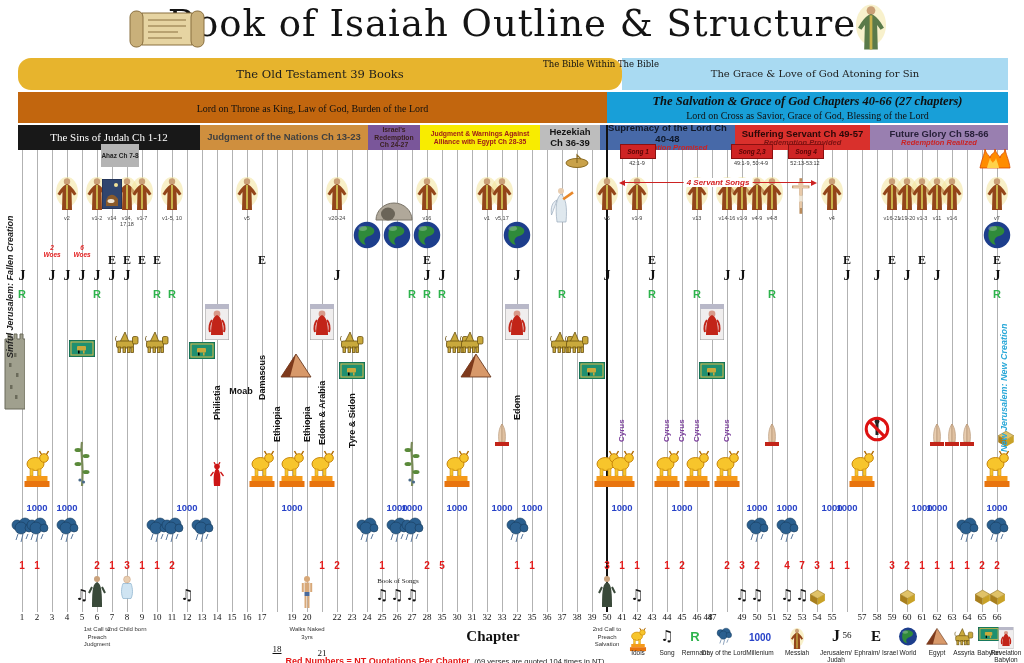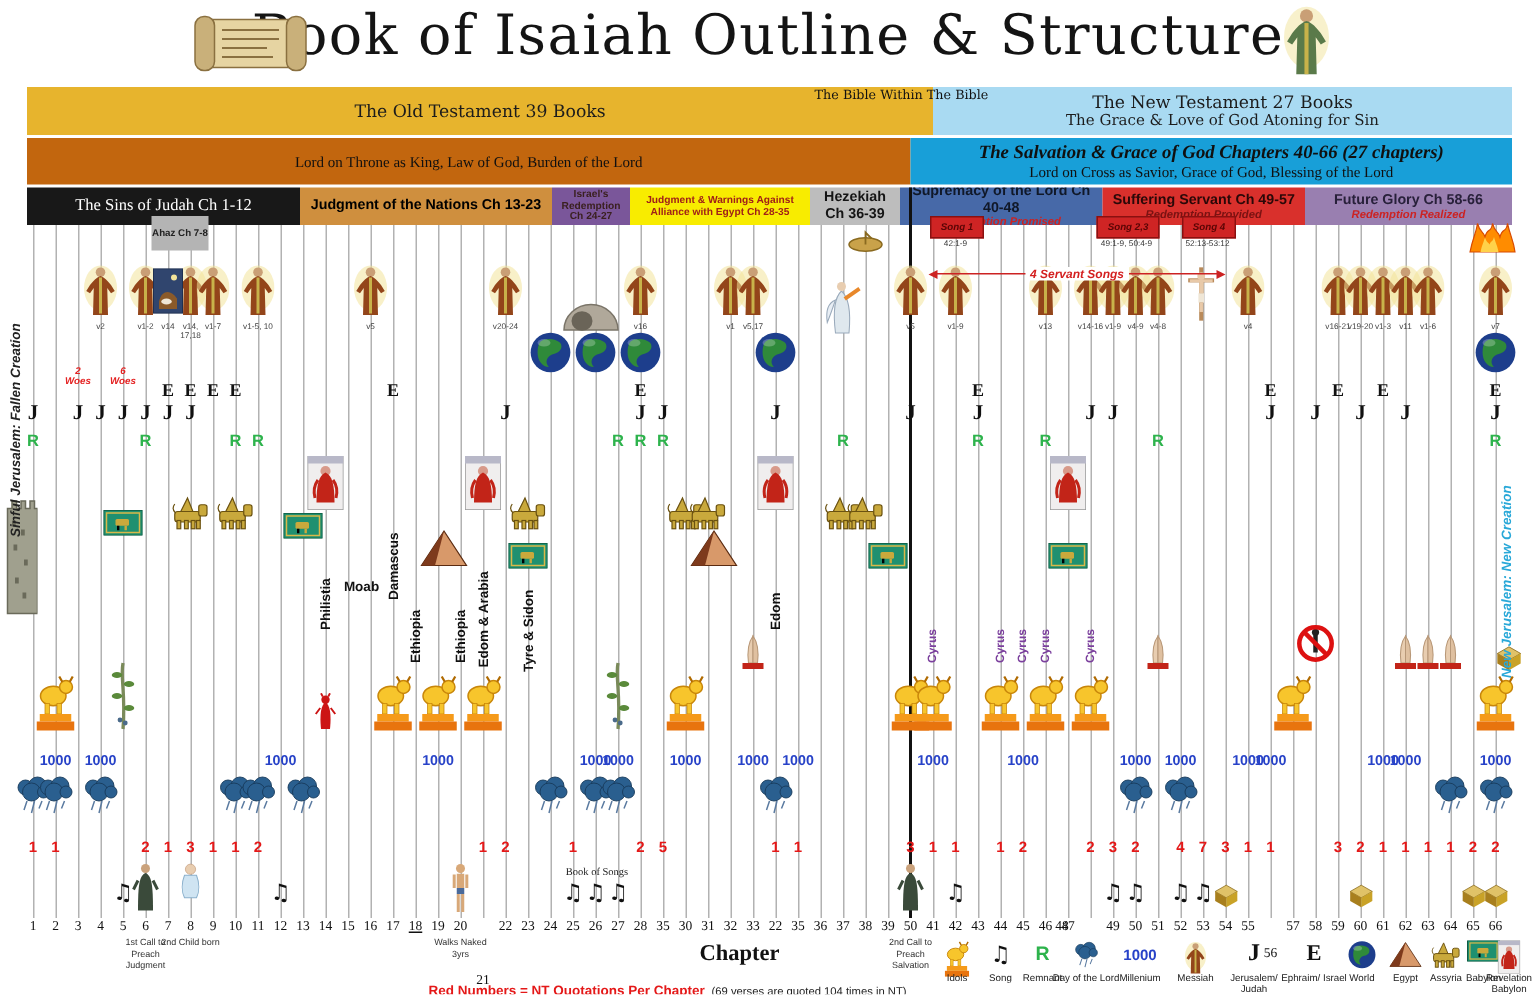--- a/index.html
+++ b/index.html
@@ -78,42 +78,41 @@
     <span class="fig-ic">
       <svg width="30" height="52" viewBox="0 0 22 38">
         <ellipse cx="11" cy="16" rx="11" ry="15" fill="#f2e39a" opacity="0.5"></ellipse>
         <circle cx="11" cy="5.5" r="3.2" fill="#c99f76"></circle>
         <path d="M11 8 C8 9 6.5 11 4 14 L1.5 18 L4 19.5 L6.5 16 L6 34 L16 34 L15.5 16 L18 19.5 L20.5 18 L18 14 C15.5 11 14 9 11 8 Z" fill="#5a7a4a"></path>
         <rect x="10" y="9" width="2" height="25" fill="#c8b24a"></rect>
       </svg>
     </span>
   </div>
 
-  <div class="band" style="left:18px;top:58px;width:604px;height:32px;background:#e7b42d;">
+  <div class="band" style="left:18px;top:58px;width:604px;height:32px;background:#e7b42d;border-radius:13px;">
     <div class="b1">The Old Testament 39 Books</div>
   </div>
   <div class="band" style="left:622px;top:58px;width:386px;height:32px;background:#a9daf2;">
-    <div class="b1">The New Testament 27 Books</div>
     <div class="b2">The Grace &amp; Love of God Atoning for Sin</div>
   </div>
   <div class="bible-within">The Bible Within The Bible</div>
 
   <div class="band" style="left:18px;top:92px;width:589px;height:31px;background:#c2660e;">
     <div class="bi2">Lord on Throne as King, Law of God, Burden of the Lord</div>
   </div>
   <div class="band" style="left:607px;top:92px;width:401px;height:31px;background:#189fd8;">
     <div class="bi1">The Salvation &amp; Grace of God Chapters 40-66 (27 chapters)</div>
     <div class="bi2">Lord on Cross as Savior, Grace of God, Blessing of the Lord</div>
   </div>
 
   <div id="sections">
       <div class="sec" style="left:18px;width:182px;background:#181818;color:#ffffff">
         <div class="secl serif">The Sins of Judah Ch 1-12</div>
       </div>
-      <div class="sec" style="left:200px;width:168px;background:#cf8f3e;color:#000000">
+      <div class="sec" style="left:200px;width:168px;background:#cf8f3e;color:#404040">
         <div class="secl">Judgment of the Nations Ch 13-23</div>
       </div>
       <div class="sec" style="left:368px;width:52px;background:#7a569a;color:#3a2020">
         <div class="secl small">Israel's Redemption Ch 24-27</div>
       </div>
       <div class="sec" style="left:420px;width:120px;background:#f8ec00;color:#a02018">
         <div class="secl small">Judgment &amp; Warnings Against Alliance with Egypt Ch 28-35</div>
       </div>
       <div class="sec" style="left:540px;width:60px;background:#bdbdbd;color:#141414">
         <div class="secl">Hezekiah Ch 36-39</div>
@@ -160,21 +159,21 @@
       <div class="abs cx chnum" style="left:202px;top:612px;">13</div>
       <div class="abs" style="left:217px;top:150px;width:1px;height:462px;background:#b2b2b2;"></div>
       <div class="abs cx chnum" style="left:217px;top:612px;">14</div>
       <div class="abs" style="left:232px;top:150px;width:1px;height:462px;background:#b2b2b2;"></div>
       <div class="abs cx chnum" style="left:232px;top:612px;">15</div>
       <div class="abs" style="left:247px;top:150px;width:1px;height:462px;background:#b2b2b2;"></div>
       <div class="abs cx chnum" style="left:247px;top:612px;">16</div>
       <div class="abs" style="left:262px;top:150px;width:1px;height:462px;background:#b2b2b2;"></div>
       <div class="abs cx chnum" style="left:262px;top:612px;">17</div>
       <div class="abs" style="left:277px;top:150px;width:1px;height:462px;background:#b2b2b2;"></div>
-      <div class="abs cx chnum" style="left:277px;top:612px;text-decoration:underline;">18</div>
+      <div class="abs cx chnum" style="left:277px;top:644px;text-decoration:underline;">18</div>
       <div class="abs" style="left:292px;top:150px;width:1px;height:462px;background:#b2b2b2;"></div>
       <div class="abs cx chnum" style="left:292px;top:612px;">19</div>
       <div class="abs" style="left:307px;top:150px;width:1px;height:462px;background:#b2b2b2;"></div>
       <div class="abs cx chnum" style="left:307px;top:612px;">20</div>
       <div class="abs" style="left:322px;top:150px;width:1px;height:462px;background:#b2b2b2;"></div>
       <div class="abs cx chnum" style="left:322px;top:648px;">21</div>
       <div class="abs" style="left:337px;top:150px;width:1px;height:462px;background:#b2b2b2;"></div>
       <div class="abs cx chnum" style="left:337px;top:612px;">22</div>
       <div class="abs" style="left:352px;top:150px;width:1px;height:462px;background:#b2b2b2;"></div>
       <div class="abs cx chnum" style="left:352px;top:612px;">23</div>

